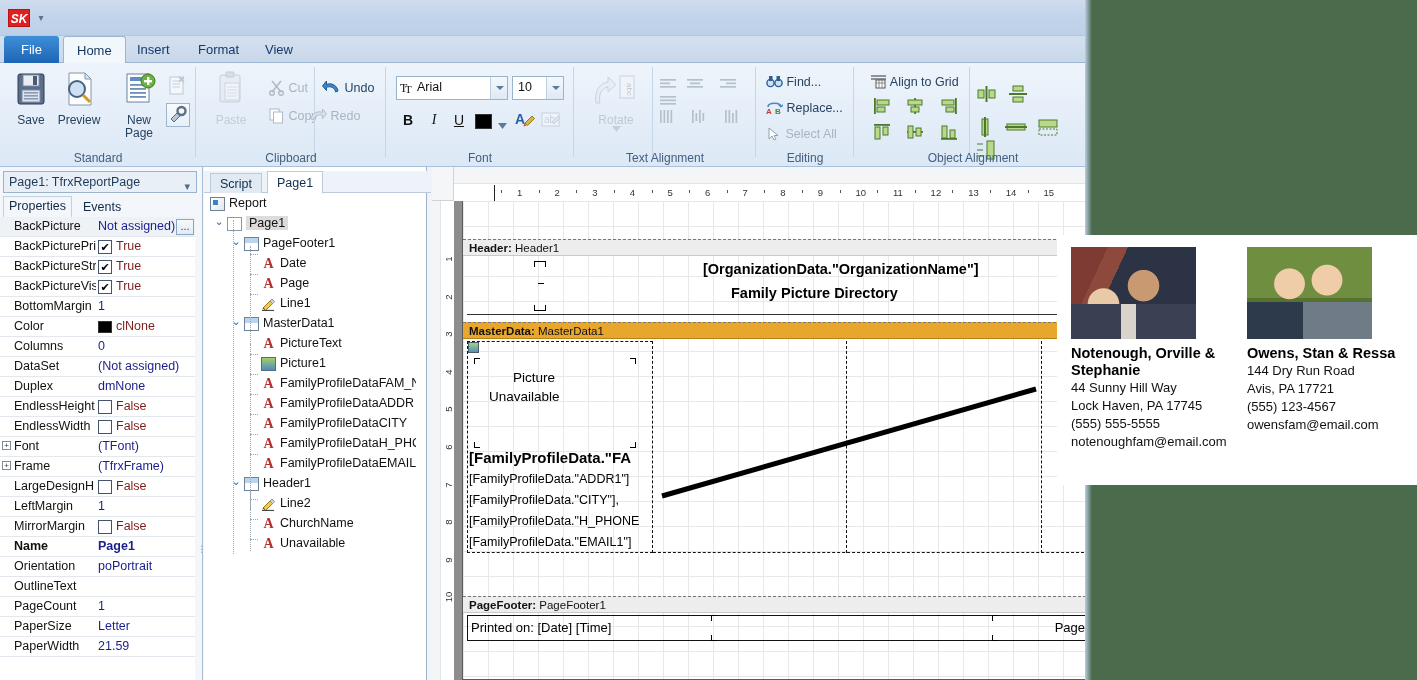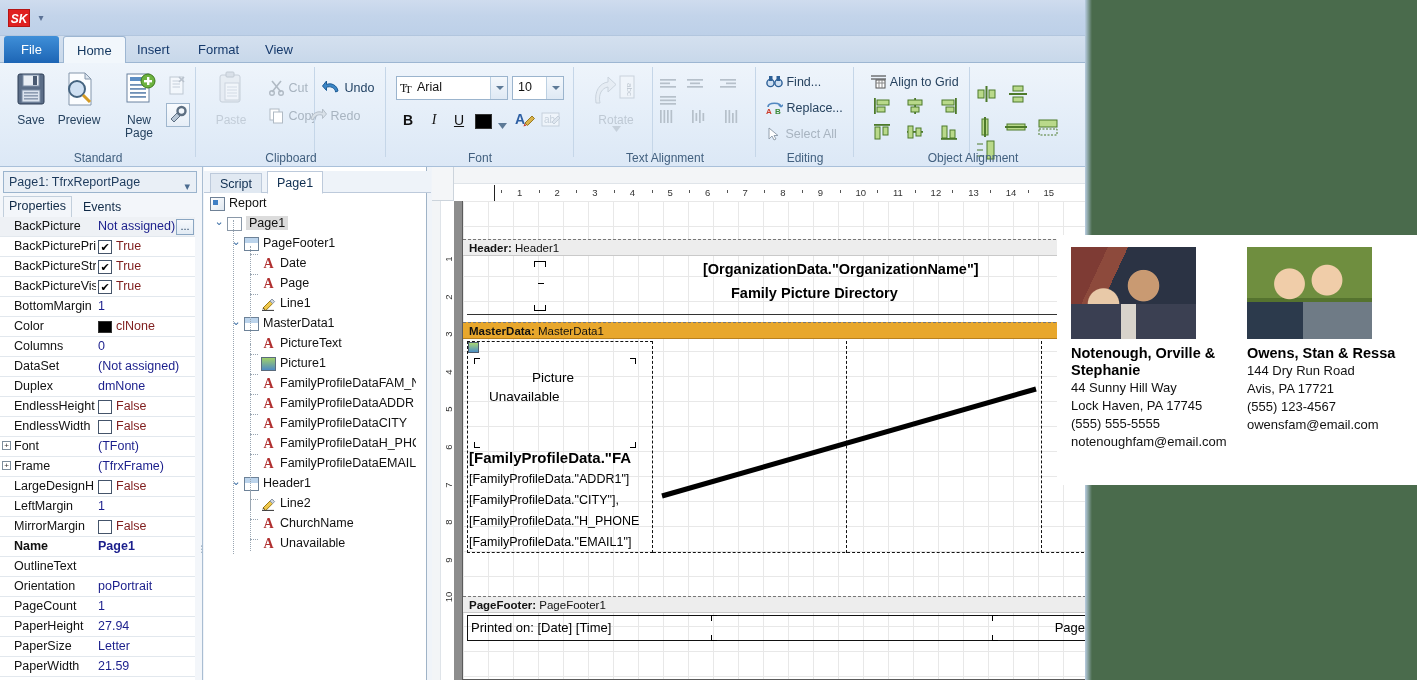--- a/index.html
+++ b/index.html
@@ -796,34 +796,30 @@
         <div class="prow">
           <span class="pname">MirrorMargin</span>
           <span class="pcheck"></span>
           <span class="pcb-lab">False</span>
         </div>
         <div class="prow">
           <span class="pname bold">Name</span>
           <span class="pval bold">Page1</span>
         </div>
         <div class="prow">
+          <span class="pname">Orientation</span>
+          <span class="pval">poPortrait</span>
+        </div>
+        <div class="prow">
           <span class="pname">OutlineText</span>
           <span class="pval"></span>
         </div>
         <div class="prow">
-          <span class="pname">Orientation</span>
-          <span class="pval">poPortrait</span>
-        </div>
-        <div class="prow">
           <span class="pname">PageCount</span>
           <span class="pval">1</span>
-        </div>
-        <div class="prow">
-          <span class="pname">PaperHeight</span>
-          <span class="pval">27.94</span>
         </div>
         <div class="prow">
           <span class="pname">PaperSize</span>
           <span class="pval">Letter</span>
         </div>
         <div class="prow">
           <span class="pname">PaperWidth</span>
           <span class="pval">21.59</span>
         </div>
       </div>
@@ -1037,21 +1033,21 @@
         <div class="dashh" style="left:190px;top:351px;width:436px;"></div>
 
         <div class="greenmark" style="left:5px;top:141px;"></div>
 
         <div class="selbox" style="left:12px;top:158px;width:160px;height:88px;">
           <span class="c tl"></span>
             <span class="c tr"></span>
             <span class="c bl"></span>
             <span class="c br"></span>
         </div>
-        <div class="designtxt" style="left:50px;top:169px;font-size:13.5px;padding-left:19px;">Picture</div>
+        <div class="designtxt" style="left:50px;top:169px;font-size:13.5px;">Picture</div>
         <div class="designtxt" style="left:26px;top:188px;font-size:13.5px;">Unavailable</div>
 
         <div class="designtxt" style="left:6px;top:248px;font-size:15px;font-weight:bold;">[FamilyProfileData."FA</div>
         <div class="designtxt" style="left:6px;top:271px;font-size:12.5px;">[FamilyProfileData."ADDR1"]</div>
         <div class="designtxt" style="left:6px;top:292px;font-size:12.5px;">[FamilyProfileData."CITY"],</div>
         <div class="designtxt" style="left:6px;top:313px;font-size:12.5px;">[FamilyProfileData."H_PHONE</div>
         <div class="designtxt" style="left:6px;top:334px;font-size:12.5px;">[FamilyProfileData."EMAIL1"]</div>
 
         <svg style="position:absolute;left:0;top:0;width:630px;height:479px;pointer-events:none;">
           <line x1="199" y1="295" x2="573" y2="188" stroke="#000" stroke-width="5"></line>

